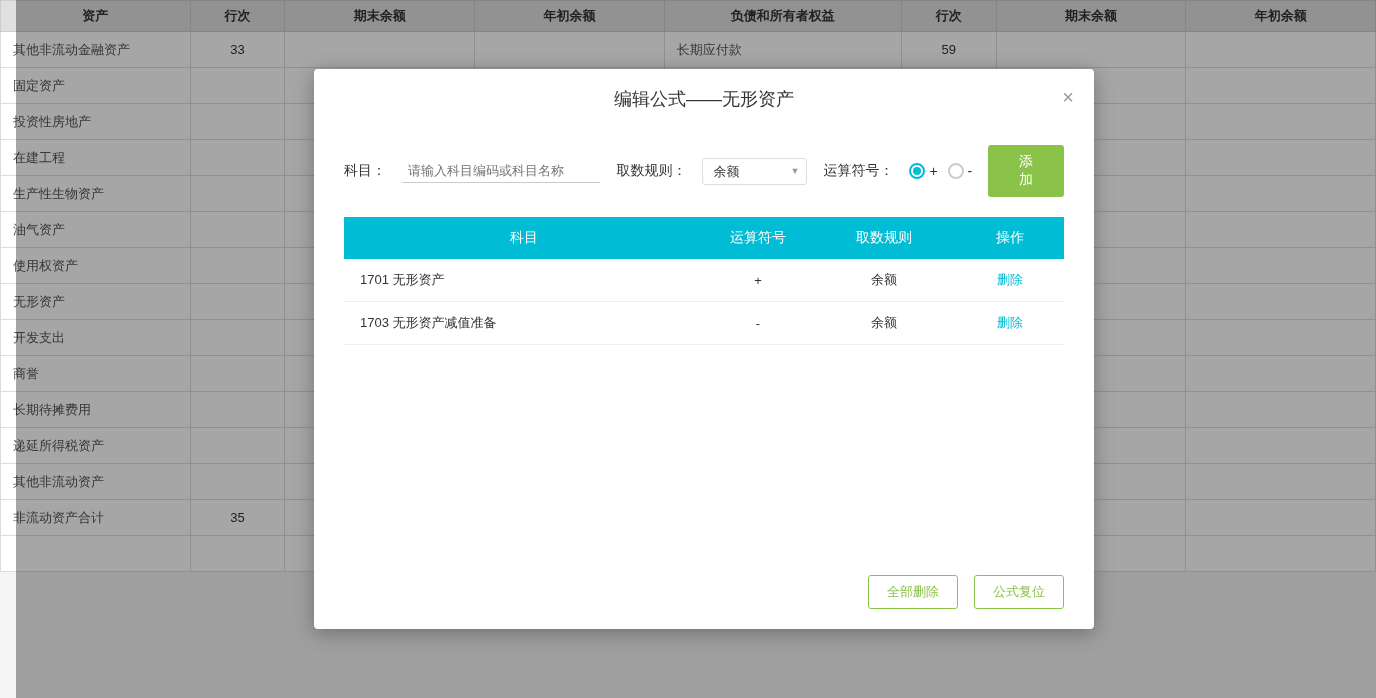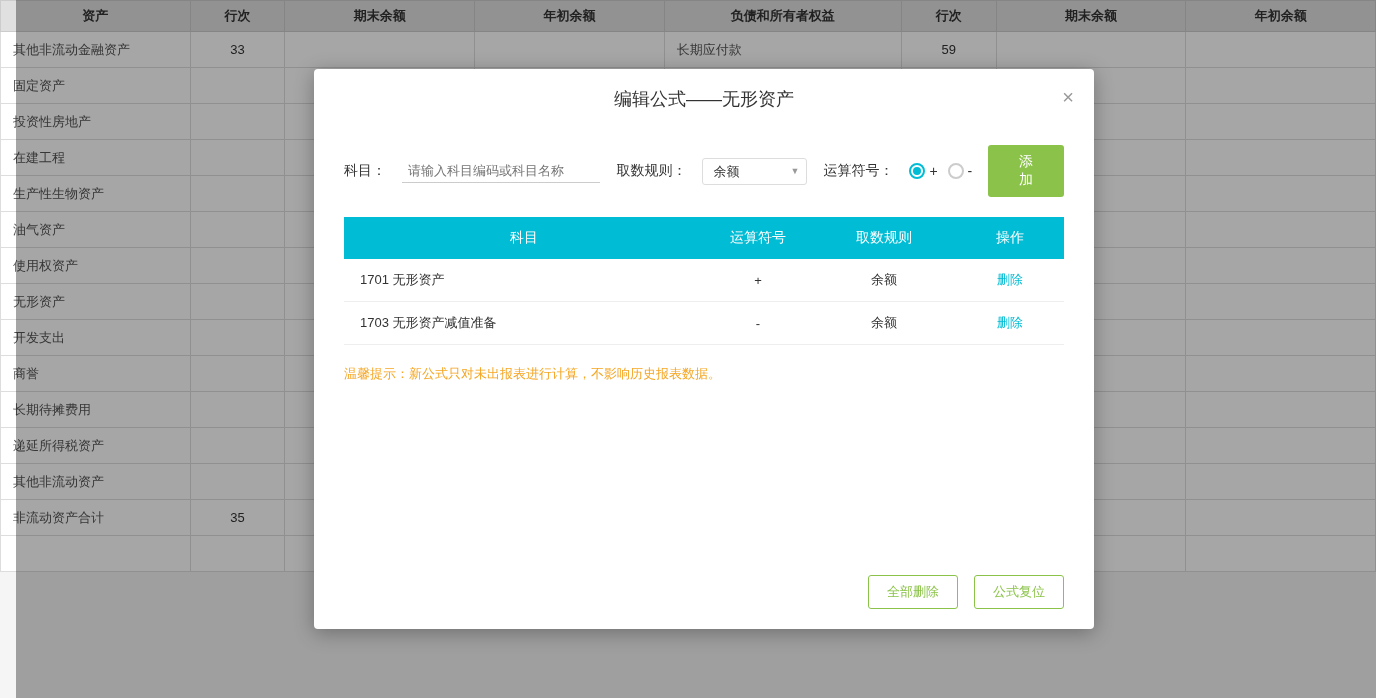--- a/index.html
+++ b/index.html
@@ -531,21 +531,20 @@
     </tr>
             <tr>
       <td class="col-subject">1703 无形资产减值准备</td>
       <td>-</td>
       <td>余额</td>
       <td><button class="btn-delete">删除</button></td>
     </tr>
           </tbody>
       </table>
 
-      <div class="warning-text">温馨提示：新公式只对未出报表进行计算，不影响历史报表数据。</div>
     </div>
 
     <div class="modal-footer">
       <button class="btn-outline">全部删除</button>
       <button class="btn-outline">公式复位</button>
     </div>
   </div>
 </div>
 
 </body></html>

